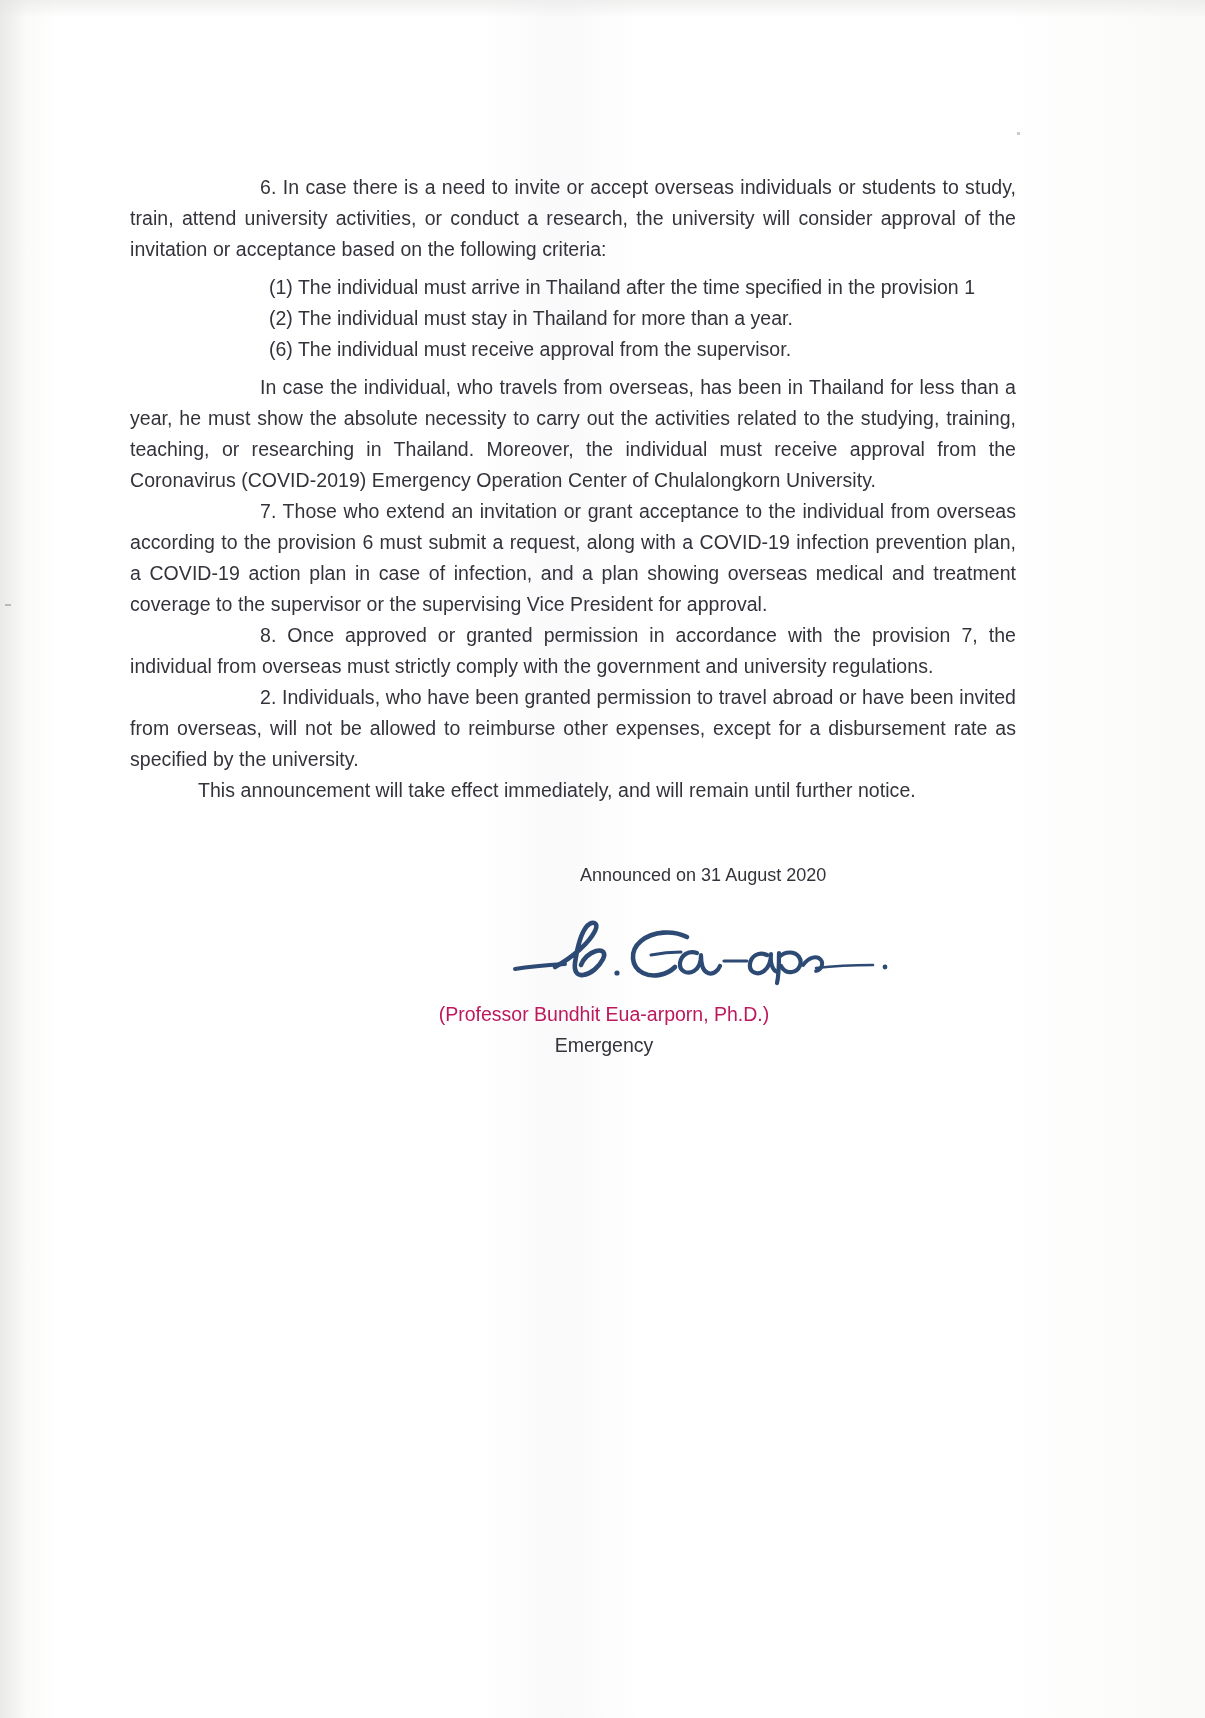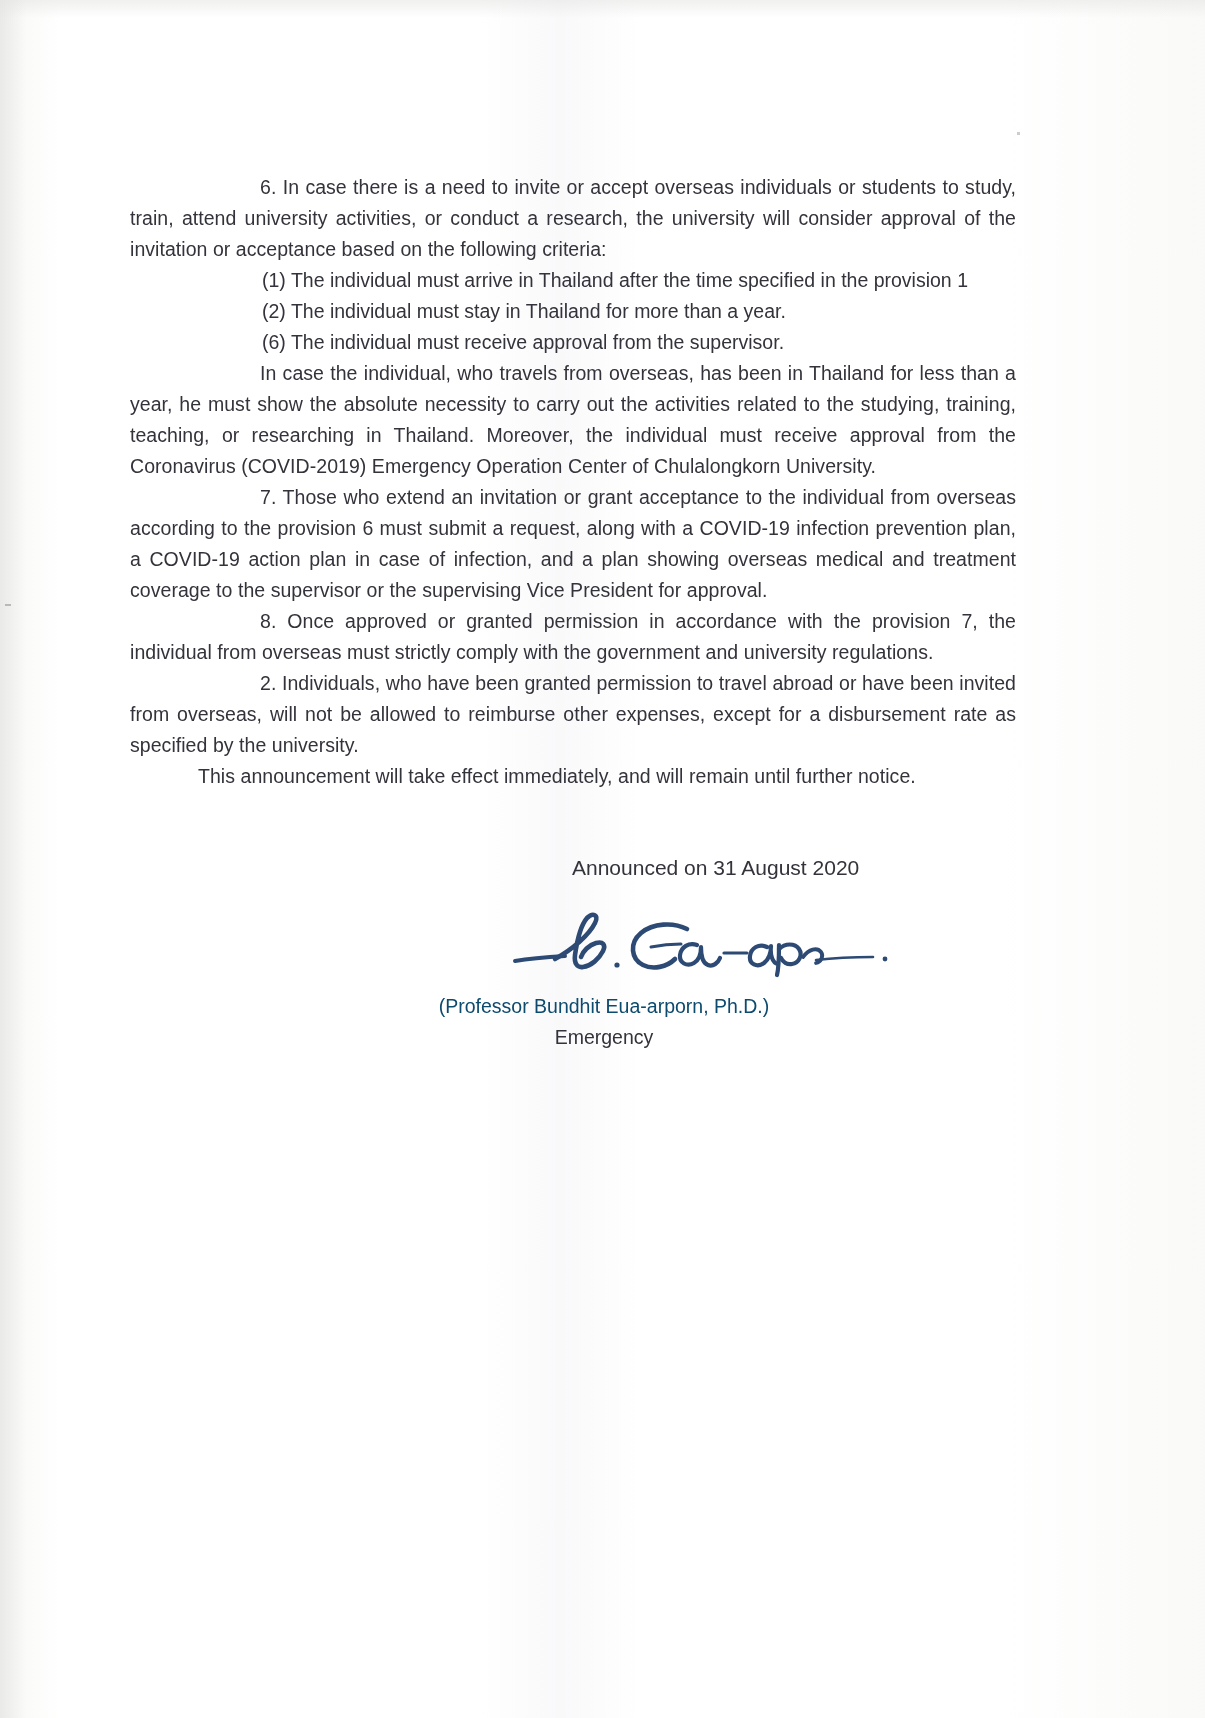--- a/index.html
+++ b/index.html
@@ -72,21 +72,21 @@
   p.body.indent {
     text-indent: 130px;
   }
   p.body.last-left {
     text-align: left;
   }
   .gap-para {
     margin-top: 20px;
   }
   .sub-list {
-    margin: 0;
+    margin: 7px;
     padding: 0;
     list-style: none;
   }
   .sub-list li {
     font-size: 19.5px;
     line-height: 31px;
     padding-left: 132px;
     text-align: left;
     color: #33333b;
   }
@@ -97,43 +97,43 @@
     text-align: left;
   }
 
   .sign-block {
     position: absolute;
     left: 113px;
     top: 848px;
     width: 886px;
   }
   .date-line {
-    margin: 4px;
+    margin: 12px;
     padding-left: 455px;
-    font-size: 21px;
+    font-size: 18px;
     line-height: 31px;
     color: #33333b;
   }
   .signature-wrap {
     position: relative;
     height: 86px;
     margin-top: 22px;
   }
   .signature {
     position: absolute;
     left: 398px;
     top: 0;
   }
   .sig-name {
     margin: 0;
     text-align: center;
     padding-left: 96px;
     font-size: 19.5px;
     line-height: 31px;
-    color: #0c4a6e;
+    color: #be185d;
   }
   .sig-title {
     margin: 0;
     text-align: center;
     padding-left: 96px;
     font-size: 19.5px;
     line-height: 31px;
     color: #33333b;
   }
 </style>

